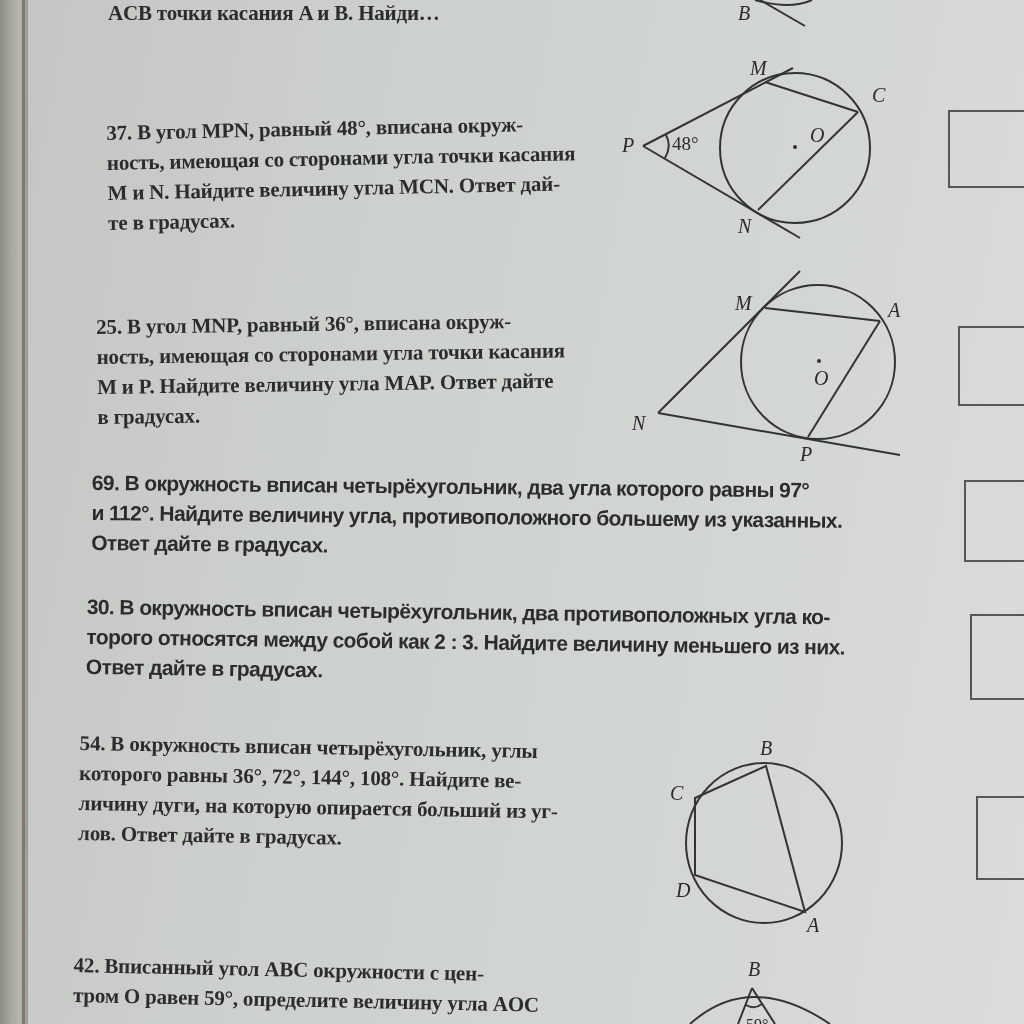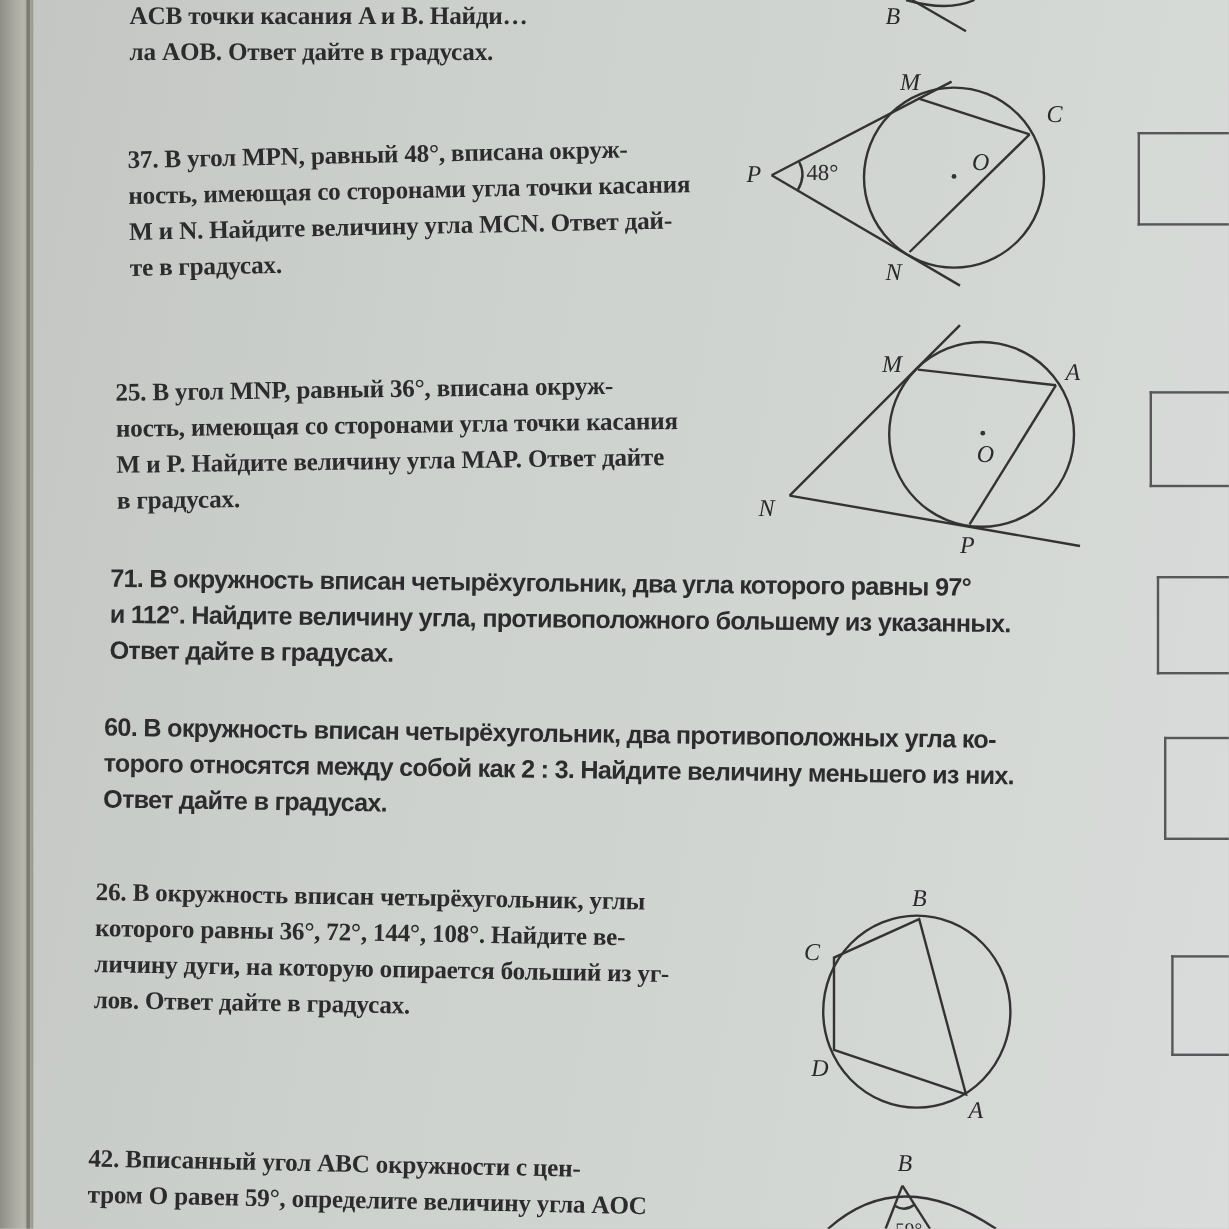--- a/index.html
+++ b/index.html
@@ -38,21 +38,20 @@
 </head>
 <body>
 
 <div class="binding"></div>
 <div class="binding-edge"></div>
 
 <div class="page"></div>
 
 <div class="txt" style="left:108px; top:-2px;">
   <span class="line">ACB точки касания A и B. Найди…</span>
-  <span class="line">ла AOB. Ответ дайте в градусах.</span>
 </div>
 <svg class="fig" style="left:700px; top:0;" width="150" height="40">
   <path d="M755 0 Q 790 10 812 0" transform="translate(-700,0)" fill="none" stroke="#333" stroke-width="2"></path>
   <line x1="60" y1="0" x2="105" y2="26" stroke="#333" stroke-width="2"></line>
   <text x="38" y="20">B</text>
 </svg>
 
 <div class="txt" style="left:106px; top:118px; transform: rotate(-1.2deg); transform-origin:left top;">
   <span class="line"><span class="num">37.</span> <span>В угол MPN, равный 48°, вписана окруж-</span></span>
   <span class="line">ность, имеющая со сторонами угла точки касания</span>
@@ -89,33 +88,33 @@
   <line x1="260" y1="56" x2="188" y2="172" stroke="#333" stroke-width="2"></line>
   <circle cx="199" cy="96" r="2" fill="#333"></circle>
   <text x="115" y="45">M</text>
   <text x="268" y="52">A</text>
   <text x="194" y="120">O</text>
   <text x="12" y="165">N</text>
   <text x="180" y="196">P</text>
 </svg>
 
 <div class="txt narrow" style="left:92px; top:468px; font-size:21px; transform: rotate(0.6deg); transform-origin:left top;">
-  <span class="line"><span class="num">71.</span> <span>В окружность вписан четырёхугольник, два угла которого равны 97°</span></span>
+  <span class="line"><span class="num">69.</span> <span>В окружность вписан четырёхугольник, два угла которого равны 97°</span></span>
   <span class="line">и 112°. Найдите величину угла, противоположного большему из указанных.</span>
   <span class="line">Ответ дайте в градусах.</span>
 </div>
 
 <div class="txt narrow" style="left:87px; top:592px; font-size:21px; transform: rotate(0.8deg); transform-origin:left top;">
-  <span class="line"><span class="num">60.</span> <span>В окружность вписан четырёхугольник, два противоположных угла ко-</span></span>
+  <span class="line"><span class="num">30.</span> <span>В окружность вписан четырёхугольник, два противоположных угла ко-</span></span>
   <span class="line">торого относятся между собой как 2 : 3. Найдите величину меньшего из них.</span>
   <span class="line">Ответ дайте в градусах.</span>
 </div>
 
 <div class="txt" style="left:80px; top:728px; transform: rotate(1deg); transform-origin:left top;">
-  <span class="line"><span class="num">26.</span> <span>В окружность вписан четырёхугольник, углы</span></span>
+  <span class="line"><span class="num">54.</span> <span>В окружность вписан четырёхугольник, углы</span></span>
   <span class="line">которого равны 36°, 72°, 144°, 108°. Найдите ве-</span>
   <span class="line">личину дуги, на которую опирается больший из уг-</span>
   <span class="line">лов. Ответ дайте в градусах.</span>
 </div>
 <svg class="fig" style="left:650px; top:730px;" width="220" height="210">
   <ellipse cx="114" cy="113" rx="78" ry="80" fill="none" stroke="#333" stroke-width="2"></ellipse>
   <polygon points="116,36 45,68 45,145 155,182" fill="none" stroke="#333" stroke-width="2"></polygon>
   <text x="110" y="25">B</text>
   <text x="20" y="70">C</text>
   <text x="26" y="167">D</text>

